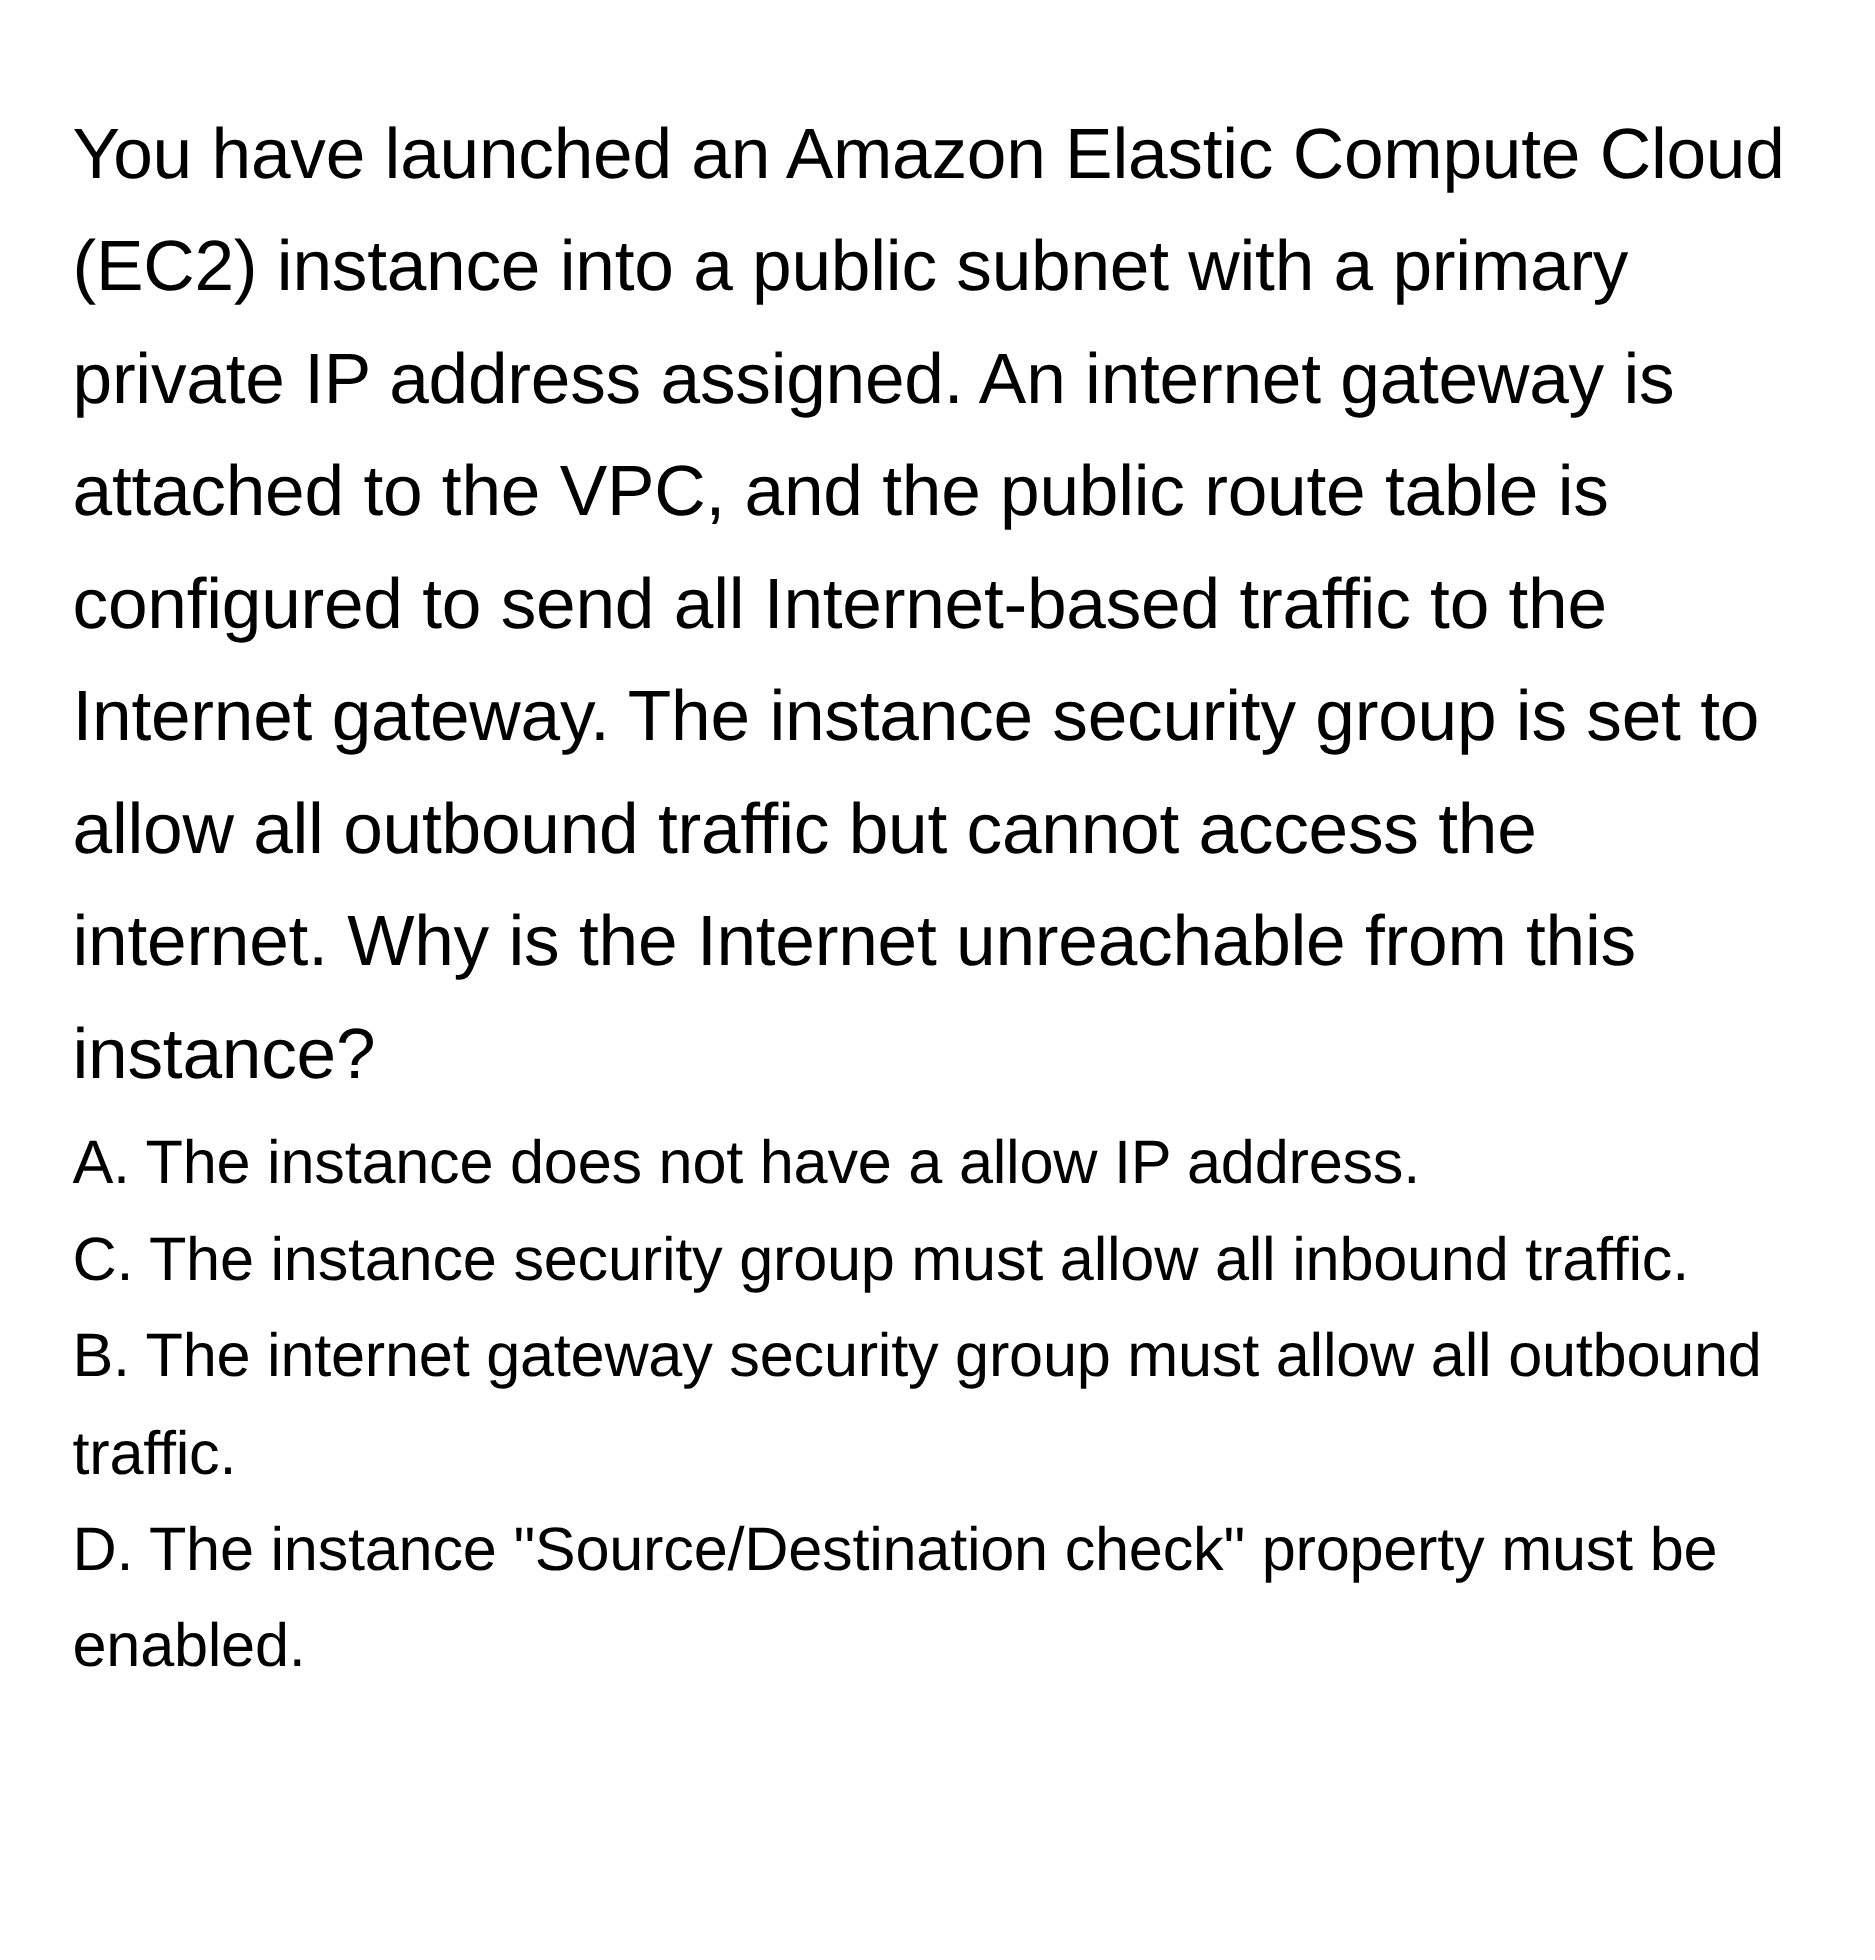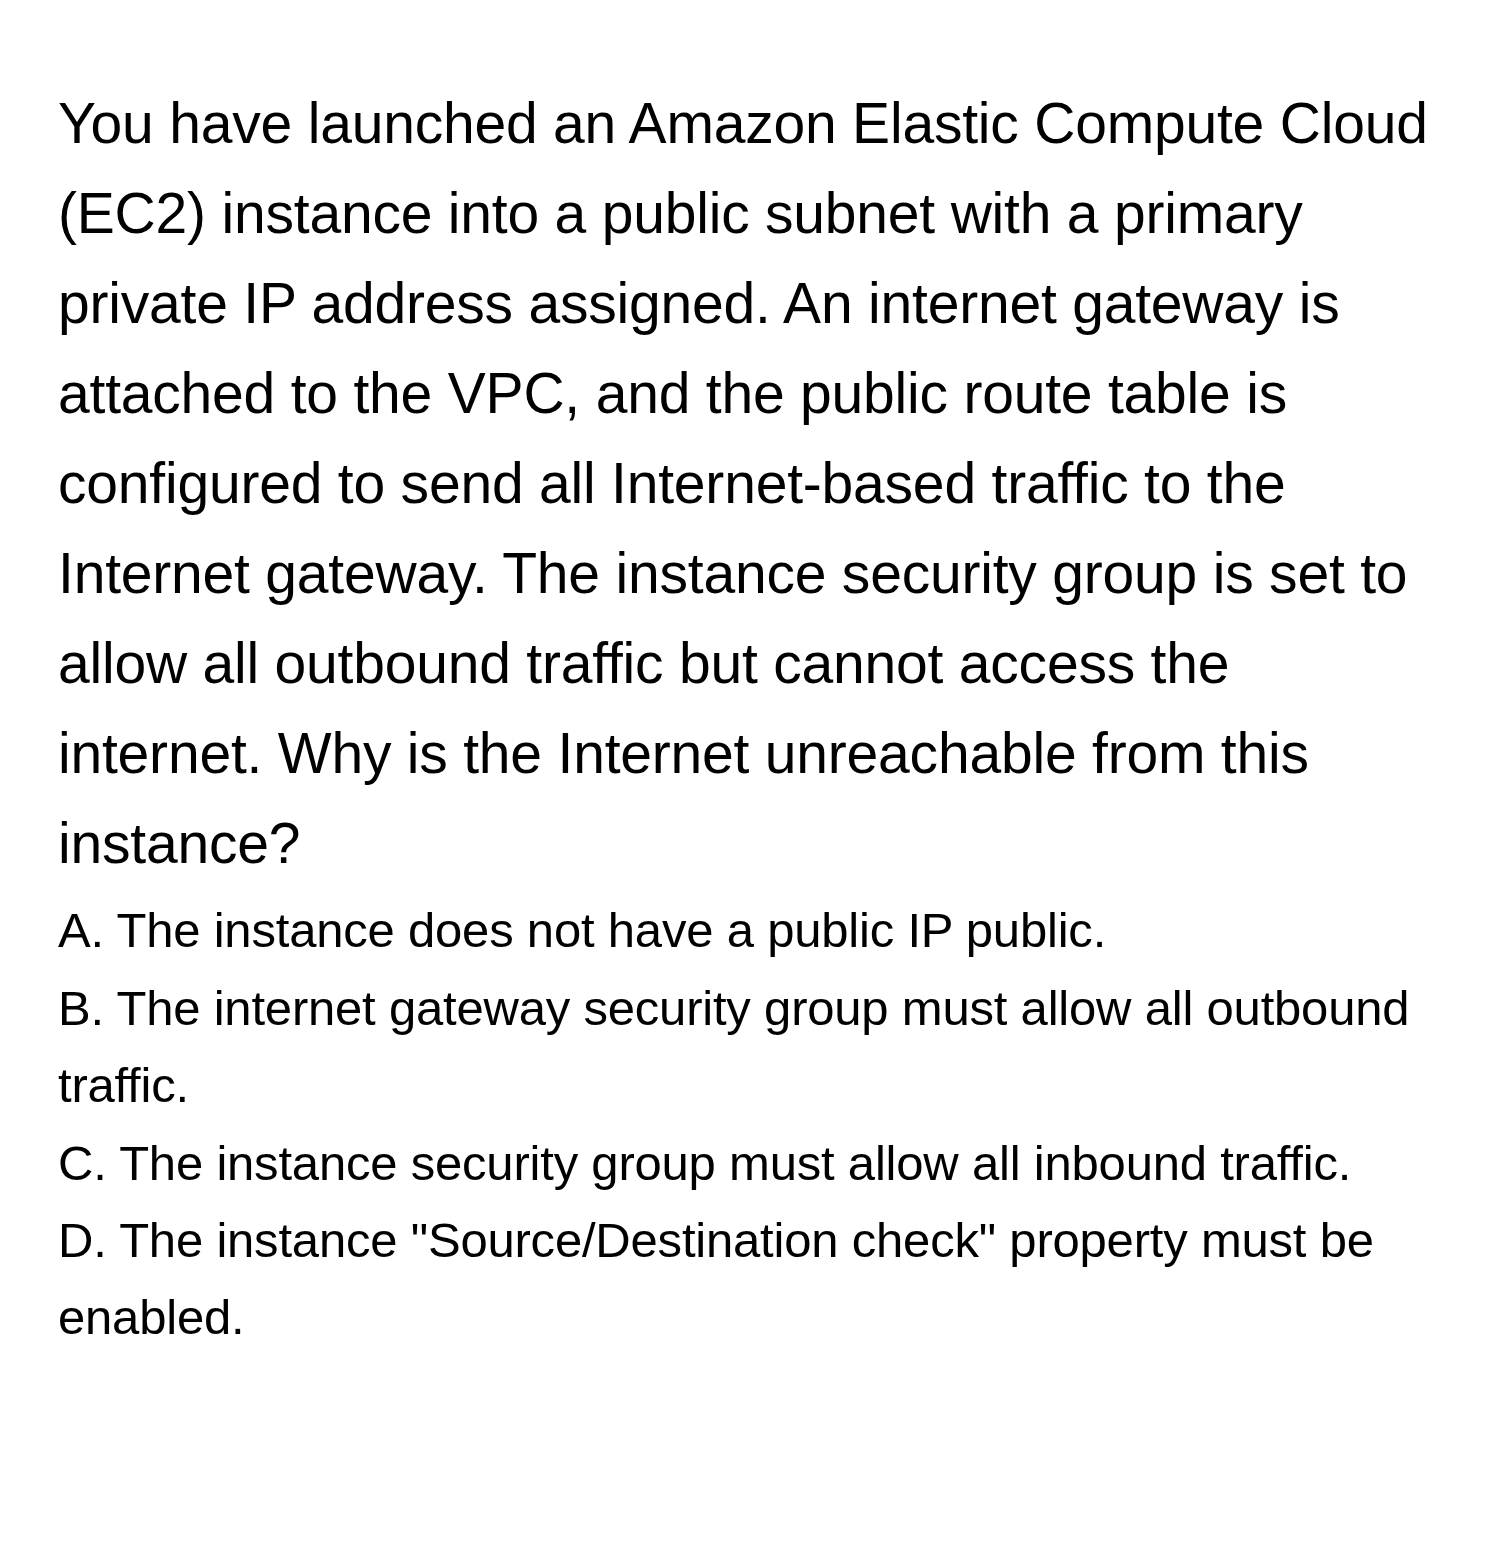--- a/index.html
+++ b/index.html
@@ -41,25 +41,25 @@
       display: inline;
     }
   </style>
 </head>
 <body>
 
 <div class="container">
   <p class="question-text">You have launched an Amazon Elastic Compute Cloud (EC2) instance into a public subnet with a primary private IP address assigned. An internet gateway is attached to the VPC, and the public route table is configured to send all Internet-based traffic to the Internet gateway. The instance security group is set to allow all outbound traffic but cannot access the internet. Why is the Internet unreachable from this instance?</p>
   <div class="options">
     <p class="option-line">
-      <span class="option-letter">A.</span><span class="option-text"> The instance does not have a public IP public.</span>
+      <span class="option-letter">A.</span><span class="option-text"> The instance does not have a allow IP address.</span>
+    </p>
+    <p class="option-line">
+      <span class="option-letter">C.</span><span class="option-text"> The instance security group must allow all inbound traffic.</span>
     </p>
     <p class="option-line">
       <span class="option-letter">B.</span><span class="option-text"> The internet gateway security group must allow all outbound traffic.</span>
-    </p>
-    <p class="option-line">
-      <span class="option-letter">C.</span><span class="option-text"> The instance security group must allow all inbound traffic.</span>
     </p>
     <p class="option-line">
       <span class="option-letter">D.</span><span class="option-text"> The instance "Source/Destination check" property must be enabled.</span>
     </p>
   </div>
 </div>
 
 </body></html>

